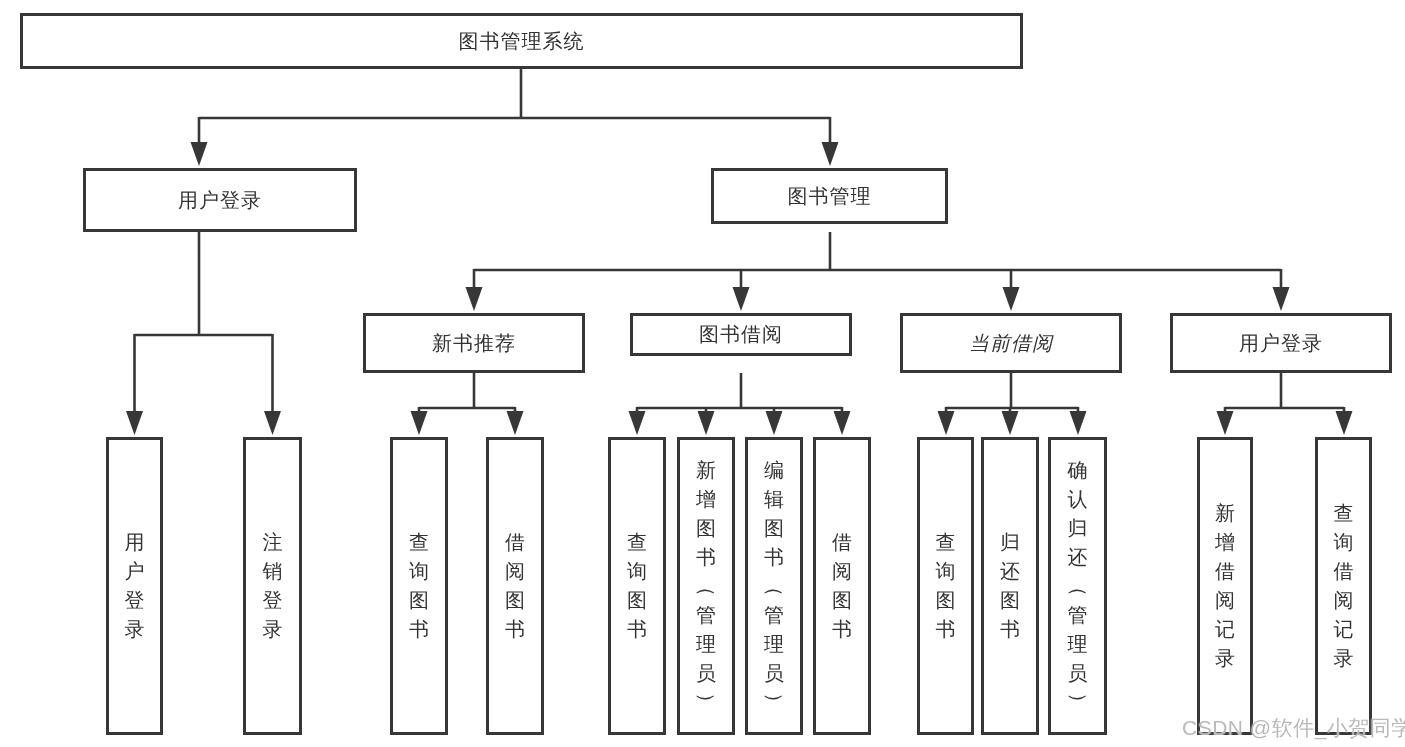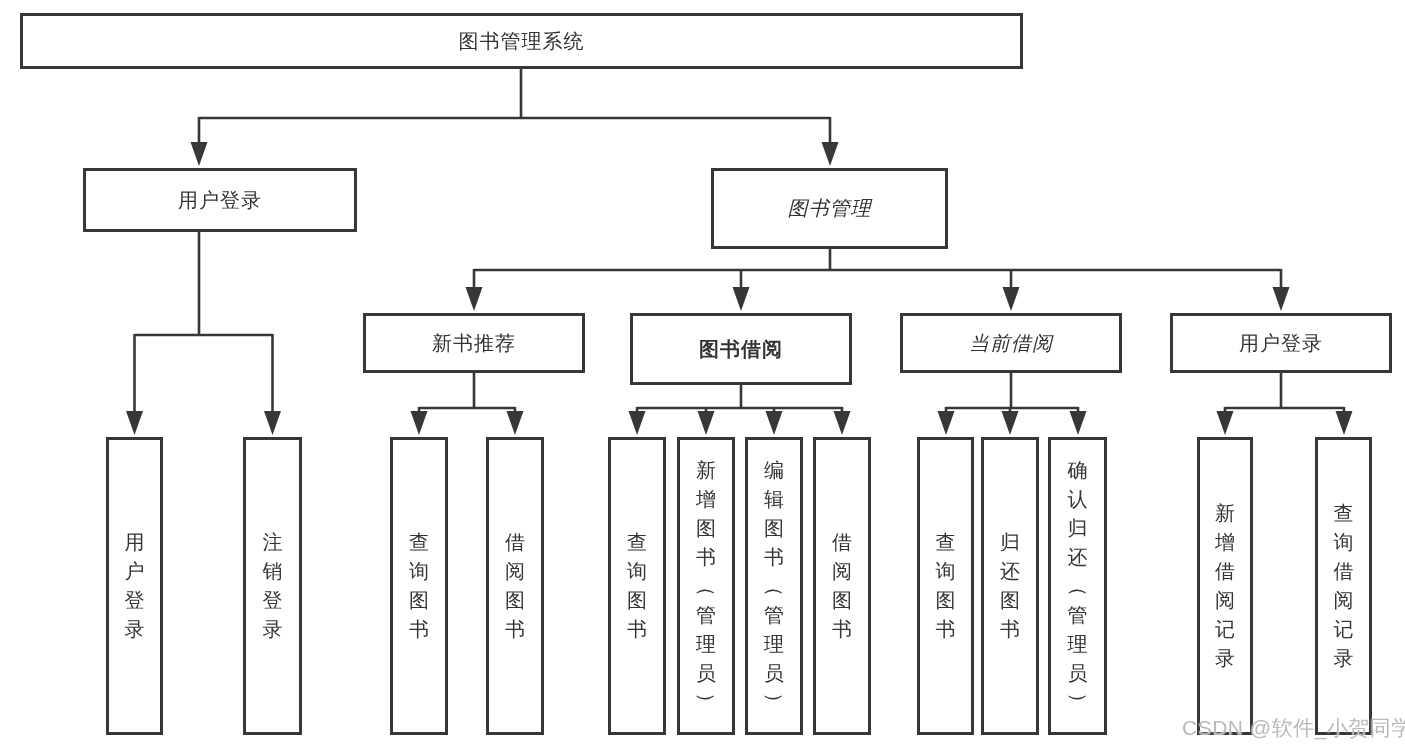--- a/index.html
+++ b/index.html
@@ -103,28 +103,28 @@
       <polygon points="1335.5,411 1352.5,411 1344,435" fill="#373737"></polygon>
     </svg>
 
   <div class="box hbox" style="left:20px;top:13px;width:1003px;height:56px;">
     <span class="label">图书管理系统</span>
   </div>
 
   <div class="box hbox" style="left:83px;top:168px;width:274px;height:64px;">
     <span class="label">用户登录</span>
   </div>
-  <div class="box hbox" style="left:711px;top:168px;width:237px;height:81px;font-style:italic;">
+  <div class="box hbox" style="left:711px;top:168px;width:237px;height:56px;">
     <span class="label">图书管理</span>
   </div>
 
   <div class="box hbox" style="left:363px;top:313px;width:222px;height:60px;">
     <span class="label">新书推荐</span>
   </div>
-  <div class="box hbox" style="left:630px;top:313px;width:222px;height:72px;font-weight:bold;">
+  <div class="box hbox" style="left:630px;top:313px;width:222px;height:43px;">
     <span class="label">图书借阅</span>
   </div>
   <div class="box hbox" style="left:900px;top:313px;width:222px;height:60px;font-style:italic;">
     <span class="label">当前借阅</span>
   </div>
   <div class="box hbox" style="left:1170px;top:313px;width:222px;height:60px;">
     <span class="label">用户登录</span>
   </div>
 
   <div class="box leaf" style="left:106px;width:57px;">

